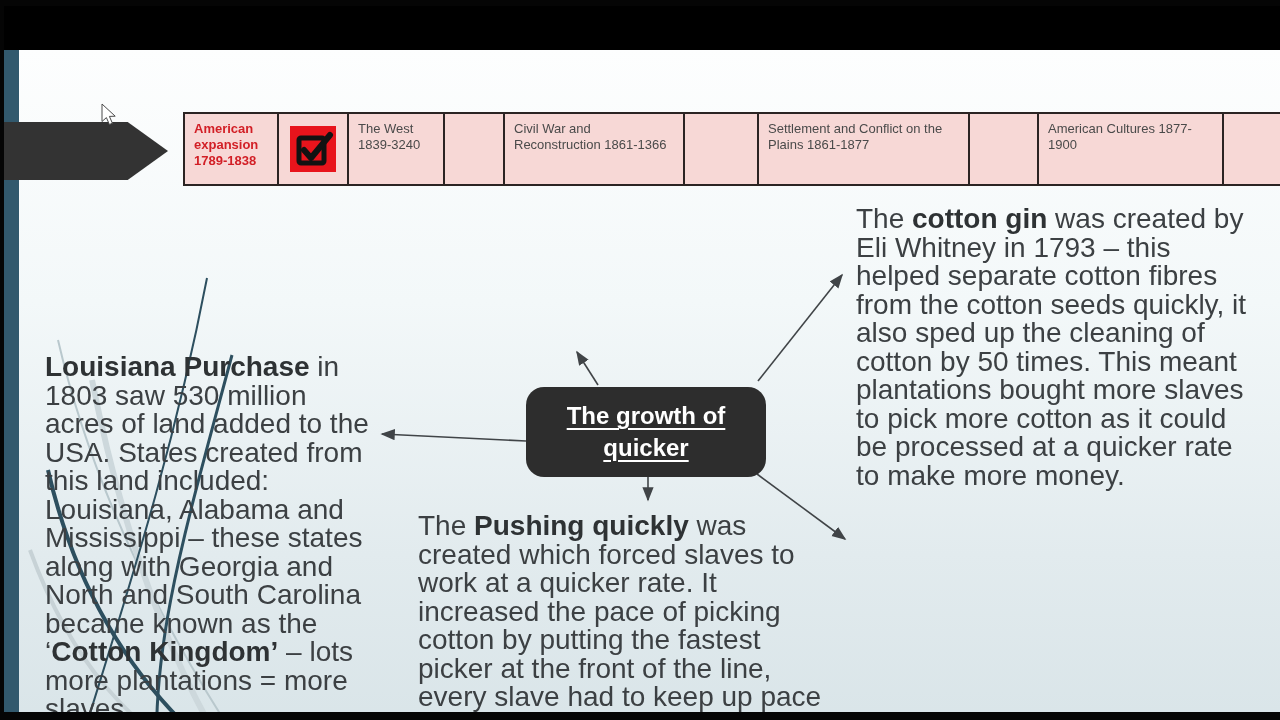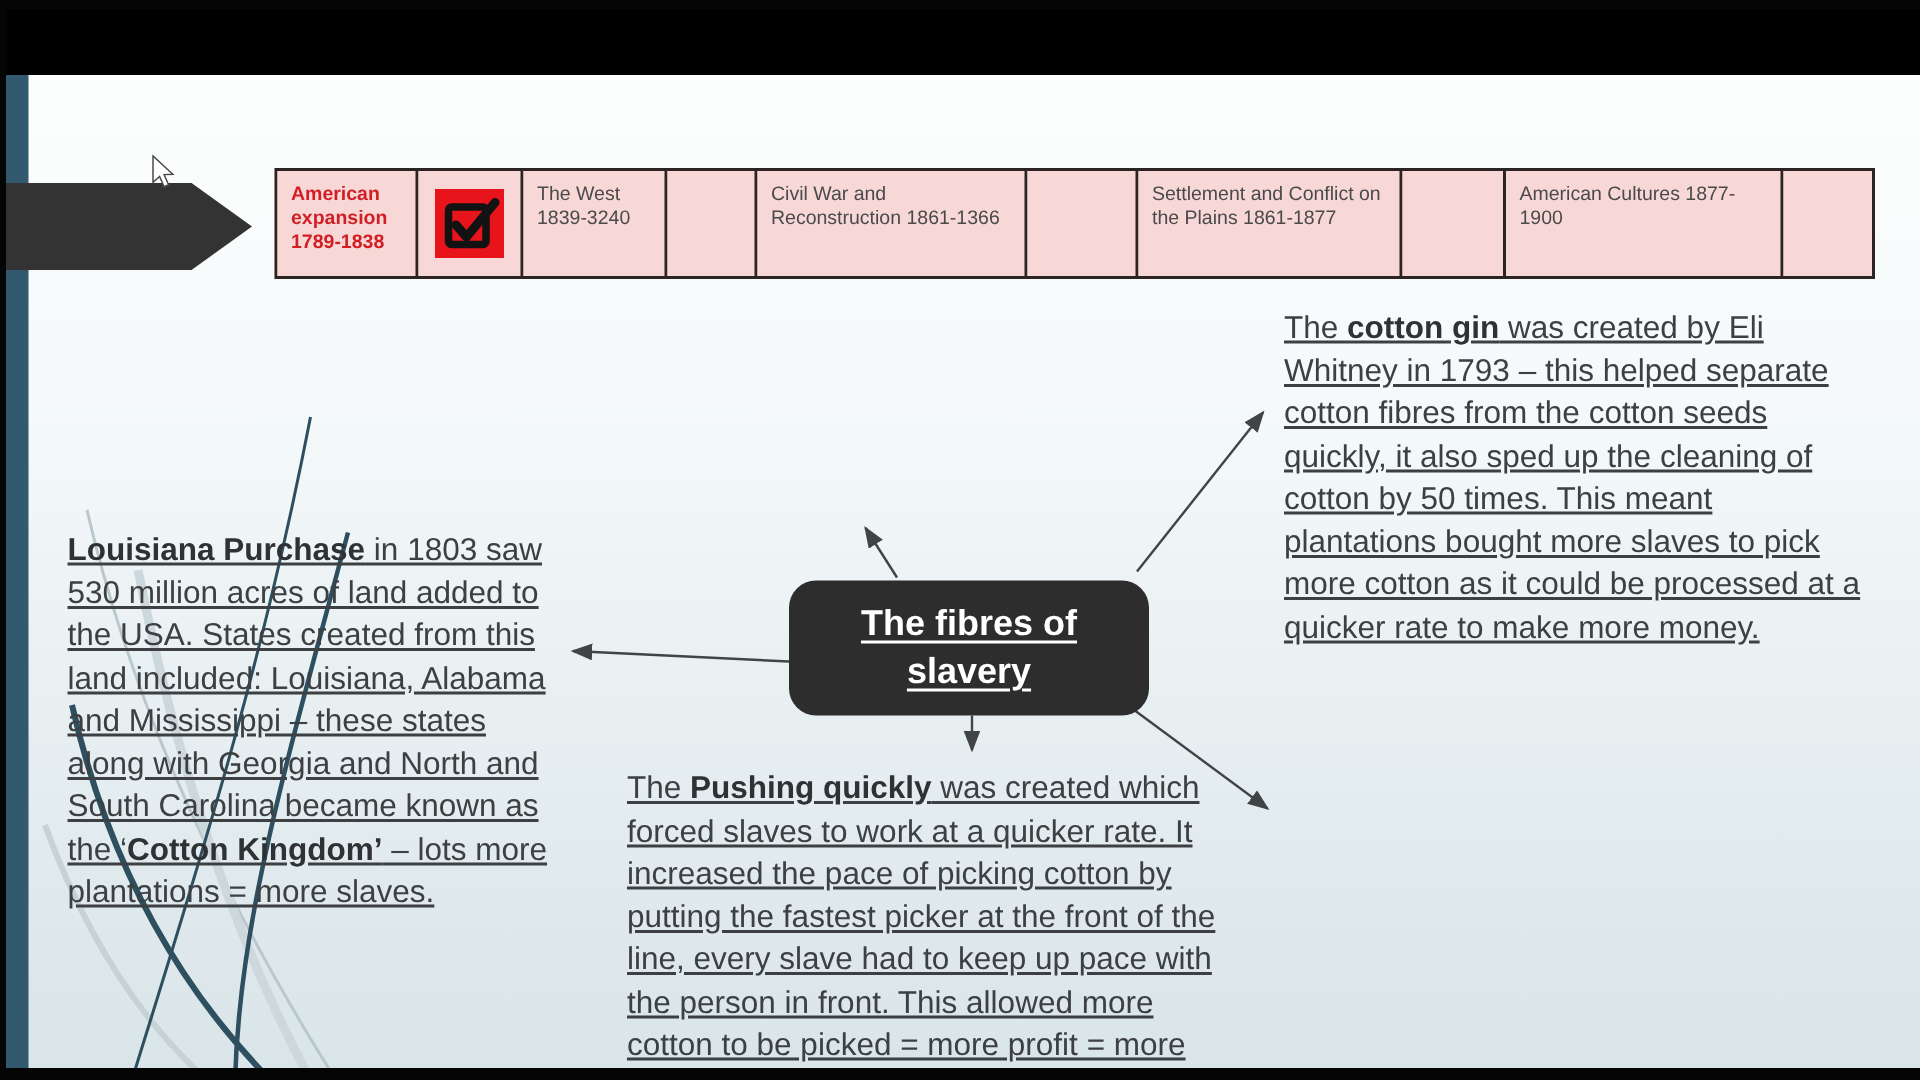--- a/index.html
+++ b/index.html
@@ -37,42 +37,41 @@
     font-size:13px;line-height:1.22;color:#4a4a4a;padding:7px 6px 0 9px;
     overflow:hidden;
   }
   .tcell:last-child{border-right:none;}
   .tc0{width:94px;color:#d21f26;font-weight:bold;}
   .tc1{width:70px;display:flex;align-items:center;justify-content:center;padding:0;}
   .tc2{width:96px;}
   .tc3{width:60px;}
   .tc4{width:180px;}
   .tc5{width:74px;}
-  .tc6{width:176px;}
+  .tc6{width:211px;}
   .tc7{width:69px;}
   .tc8{width:185px;}
   .tc9{width:59px;}
   
   .center-box{
     position:absolute;left:526px;top:337px;width:240px;height:90px;z-index:25;
     background:#2d2d2d;border-radius:18px;color:#ffffff;
     display:flex;align-items:center;justify-content:center;text-align:center;
   }
   .center-box .title{
     font-size:24px;font-weight:bold;line-height:1.32;
     text-decoration:underline;text-underline-offset:4px;text-decoration-thickness:2px;
     padding:0 18px;
   }
   
   .connectors{position:absolute;left:0;top:0;width:1280px;height:720px;z-index:15;pointer-events:none;}
   
   .note{
-    position:absolute;z-index:10;color:#3c4043;font-size:21px;line-height:28.5px;
+    position:absolute;z-index:10;color:#3c4043;font-size:28px;line-height:28.5px;
     letter-spacing:0px;
-    text-decoration:underline;
   }
   .note .b{font-weight:bold;color:#2e3234;}
   .note-louisiana{left:45px;top:303px;width:335px;}
   .note-cotton-gin{left:856px;top:155px;width:392px;}
   .note-pushing{left:418px;top:462px;width:404px;}
   .note-banks{left:856px;top:462px;width:372px;}
 </style>
 </head>
 <body>
 
@@ -119,21 +118,21 @@
     <g stroke="#404447" stroke-width="1.6" fill="none">
       <line x1="598" y1="335" x2="577" y2="302" marker-end="url(#ah)"></line>
       <line x1="758" y1="331" x2="842" y2="225" marker-end="url(#ah)"></line>
       <line x1="526" y1="391" x2="382" y2="384" marker-end="url(#ah)"></line>
       <line x1="648" y1="427" x2="648" y2="450" marker-end="url(#ah)"></line>
       <line x1="757" y1="424" x2="845" y2="489" marker-end="url(#ah)"></line>
     </g>
   </svg>
 
   <div class="center-box">
-    <div class="title">The fibres of slavery</div>
+    <div class="title">The growth of quicker</div>
   </div>
 
   <div class="note note-louisiana"><span class="b">Louisiana Purchase</span><span> in 1803 saw 530 million acres of land added to the USA. States created from this land included: Louisiana, Alabama and Mississippi – these states along with Georgia and North and South Carolina became known as the ‘</span><span class="b">Cotton Kingdom’</span><span> – lots more plantations = more slaves.</span></div>
   <div class="note note-cotton-gin"><span>The </span><span class="b">cotton gin</span><span> was created by Eli Whitney in 1793 – this helped separate cotton fibres from the cotton seeds quickly, it also sped up the cleaning of cotton by 50 times. This meant plantations bought more slaves to pick more cotton as it could be processed at a quicker rate to make more money.</span></div>
   <div class="note note-pushing"><span>The </span><span class="b">Pushing quickly</span><span> was created which forced slaves to work at a quicker rate. It increased the pace of picking cotton by putting the fastest picker at the front of the line, every slave had to keep up pace with the person in front. This allowed more cotton to be picked = more profit = more desire for slaves.</span></div>
 
 </div>
 
 <svg class="cursor" width="16" height="23" viewBox="0 0 16 23">
   <path d="M1 1 L1 18.5 L5.4 14.6 L8.4 21.5 L11.4 20.2 L8.4 13.4 L14.2 13.2 Z" fill="#ffffff" stroke="#4a4a4a" stroke-width="1"></path>

